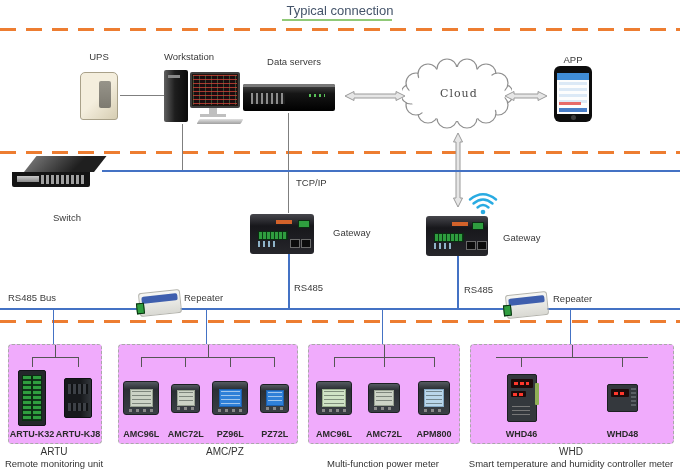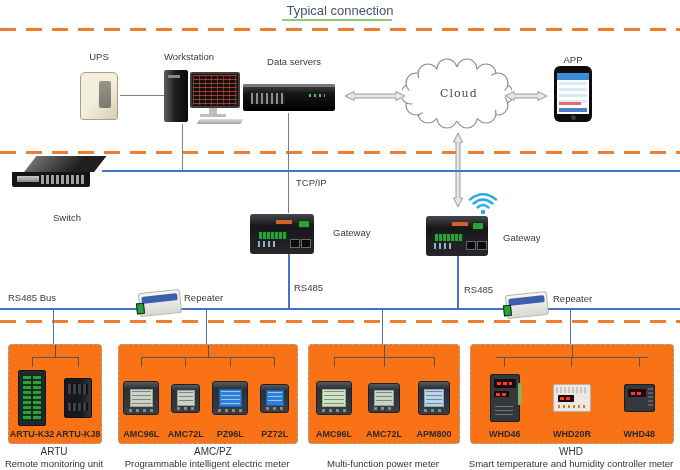--- a/index.html
+++ b/index.html
@@ -128,21 +128,21 @@
     background:repeating-linear-gradient(180deg,#2f9e3f 0 3px,#10331a 3px 5px);border:1px solid #0b2d12;}
   .artu-k32::before{left:3px;} .artu-k32::after{right:3px;}
   .artu-kj8{position:relative;width:26px;height:38px;border-radius:2px;border:1px solid #0e1013;
     background:linear-gradient(90deg,#17191c 60%,#33373c);}
   .artu-kj8::before{content:"";position:absolute;left:3px;right:3px;top:5px;height:10px;
     background:repeating-linear-gradient(90deg,#3c4046 0 3px,#101214 3px 5px);}
   .artu-kj8::after{content:"";position:absolute;left:3px;right:3px;bottom:6px;height:8px;
     background:repeating-linear-gradient(90deg,#3c4046 0 3px,#101214 3px 5px);}
 
   
-  .gbox{position:absolute;border:1px dashed #a9a9a9;border-radius:4px;background:#f97316;height:98px;}
+  .gbox{position:absolute;border:1px dashed #a9a9a9;border-radius:4px;background:#f0abfc;height:98px;}
   .gbox .entry{position:absolute;left:50%;top:0;width:1px;height:12px;background:#555;}
   .gbox .manifold{position:absolute;top:12px;height:1px;background:#555;}
   .gbox .cells{position:absolute;left:0;right:0;top:12px;bottom:2px;display:flex;}
   .cell{flex:1;display:flex;flex-direction:column;align-items:center;position:relative;}
   .cell .stub{width:1px;height:10px;background:#555;}
   .cell .dev-zone{flex:1;display:flex;align-items:center;justify-content:center;}
   .dev-label{font-size:9px;font-weight:700;color:#2b2b2b;white-space:nowrap;padding-bottom:2px;}
   .gname{position:absolute;font-size:10px;color:#333;text-align:center;}
   .gdesc{position:absolute;font-size:9.5px;color:#333;text-align:center;white-space:nowrap;}
 
@@ -344,22 +344,21 @@
         <div class="dev-zone">
             <div class="meter m72">
               <div class="screen lcd-blue"></div>
               <div class="btns"></div>
             </div>
           </div>
         <div class="dev-label">PZ72L</div>
       </div>
     </div>
   </div>
-  <div class="gname" style="left:124px;top:446px;width:178px;">AMC/PZ</div>
-  <div class="gdesc" style="left:107px;top:458px;width:200px;">Programmable intelligent electric meter</div>
+  <div class="gname" style="left:136px;top:446px;width:178px;">AMC/PZ</div>
 
   <div class="gbox" style="left:308px;top:344px;width:150px;">
     <div class="entry"></div>
     <div class="manifold" style="left:25px;right:25px;"></div>
     <div class="cells">
       <div class="cell">
         <div class="stub"></div>
         <div class="dev-zone">
             <div class="meter m96">
               <div class="screen lcd-green"></div>
@@ -403,31 +402,20 @@
               <div class="red-seg r1"></div>
               <div class="red-seg r2"></div>
               <div class="dots"></div>
             </div>
           </div>
         <div class="dev-label">WHD46</div>
       </div>
       <div class="cell">
         <div class="stub"></div>
         <div class="dev-zone">
-            <div class="whd20r">
-              <div class="ridge"></div>
-              <div class="red-seg r1"></div>
-              <div class="odots"></div>
-            </div>
-          </div>
-        <div class="dev-label">WHD20R</div>
-      </div>
-      <div class="cell">
-        <div class="stub"></div>
-        <div class="dev-zone">
             <div class="whd48">
               <div class="red-seg r1"></div>
             </div>
           </div>
         <div class="dev-label">WHD48</div>
       </div>
     </div>
   </div>
   <div class="gname" style="left:470px;top:446px;width:202px;">WHD</div>
   <div class="gdesc" style="left:455px;top:458px;width:232px;">Smart temperature and humidity controller meter</div>

